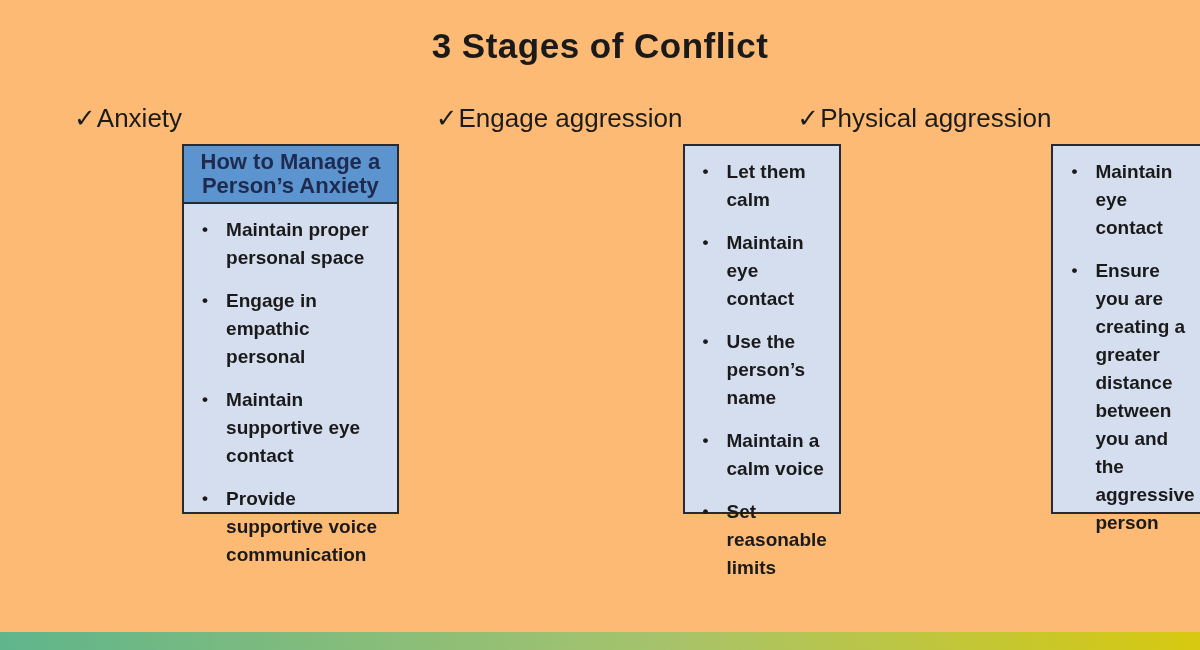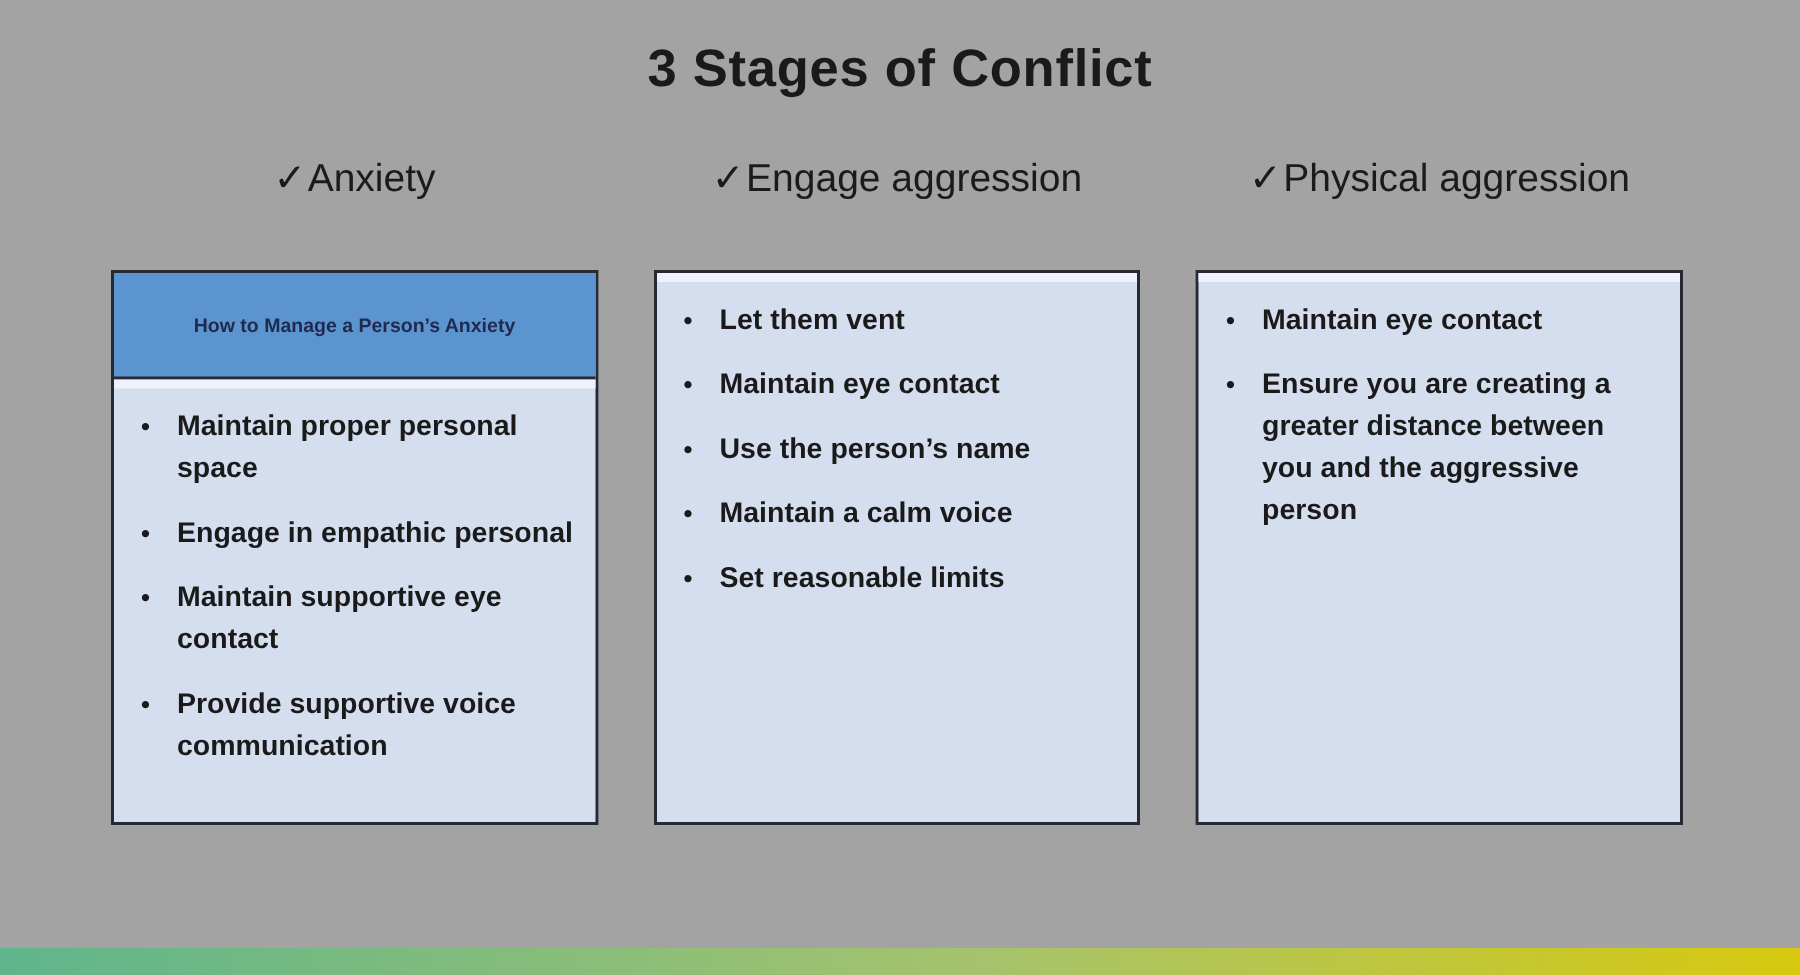--- a/index.html
+++ b/index.html
@@ -5,41 +5,41 @@
   html, body { margin: 0; padding: 0; }
   body {
     width: 1200px; height: 650px;
     background: #ffffff;
     font-family: "Liberation Sans", sans-serif;
     overflow: hidden;
   }
   .slide {
     position: relative;
     width: 1200px; height: 650px;
-    background: #a3a3a3;
+    background: #fdba74;
   }
   .slide-title {
     position: absolute;
     top: 26px; left: 0; right: 0;
     text-align: center;
     font-size: 35px;
     font-weight: bold;
     color: #1a1a1a;
     letter-spacing: 0.5px;
   }
   .columns {
     position: absolute;
     top: 100px; left: 74px; right: 78px;
     display: flex;
     gap: 37px;
   }
   .column {
     flex: 1 1 0;
     display: flex;
-    flex-direction: column;
+    flex-direction: row;
     min-width: 0;
   }
   .stage-label {
     text-align: center;
     font-size: 26px;
     color: #1b1b1b;
     height: 36px;
     line-height: 36px;
     white-space: nowrap;
   }
@@ -55,21 +55,21 @@
     border: 2px solid var(--border, #262b33);
     background: var(--body-bg, #d5deef);
     display: flex;
     flex-direction: column;
   }
   .box-header {
     background: var(--header-bg, #5b94ce);
     border-bottom: 2px solid var(--border, #262b33);
     color: var(--header-text, #1f2a4e);
     font-weight: bold;
-    font-size: 13px;
+    font-size: 22px;
     line-height: 24px;
     text-align: center;
     height: 71px;
     box-sizing: border-box;
     display: flex;
     align-items: center;
     justify-content: center;
     padding: 4px 16px;
   }
   .header-highlight {
@@ -146,21 +146,21 @@
 
     <div class="column">
       <div class="stage-label">
         <span class="check">✓</span><span>Engage aggression</span>
       </div>
       <div class="manage-box">
         <div class="header-highlight"></div>
         <ul class="bullet-list">
           <li class="bullet-item">
             <span class="bullet-marker">•</span>
-            <span class="bullet-text">Let them vent</span>
+            <span class="bullet-text">Let them calm</span>
           </li>
           <li class="bullet-item">
             <span class="bullet-marker">•</span>
             <span class="bullet-text">Maintain eye contact</span>
           </li>
           <li class="bullet-item">
             <span class="bullet-marker">•</span>
             <span class="bullet-text">Use the person’s name</span>
           </li>
           <li class="bullet-item">

